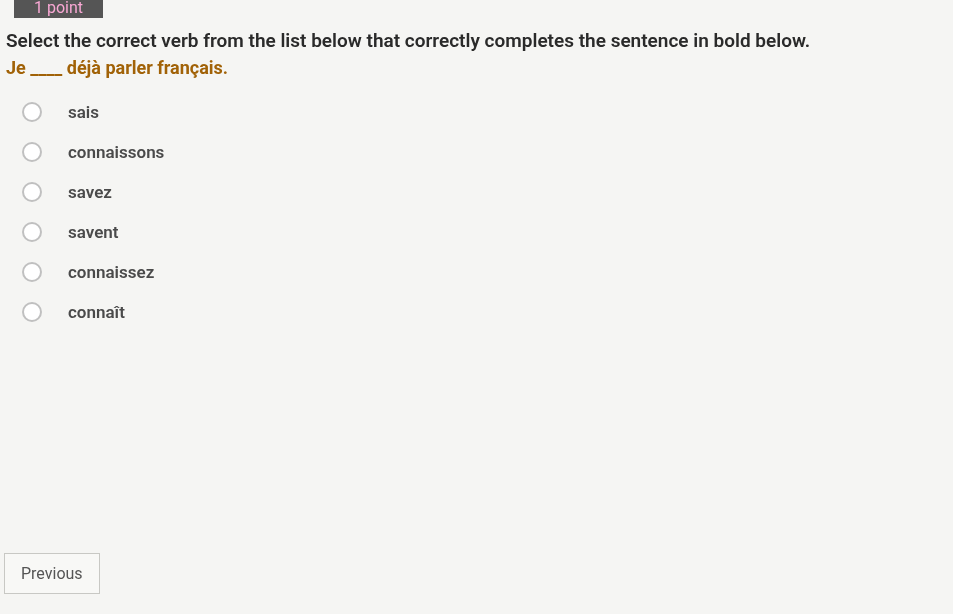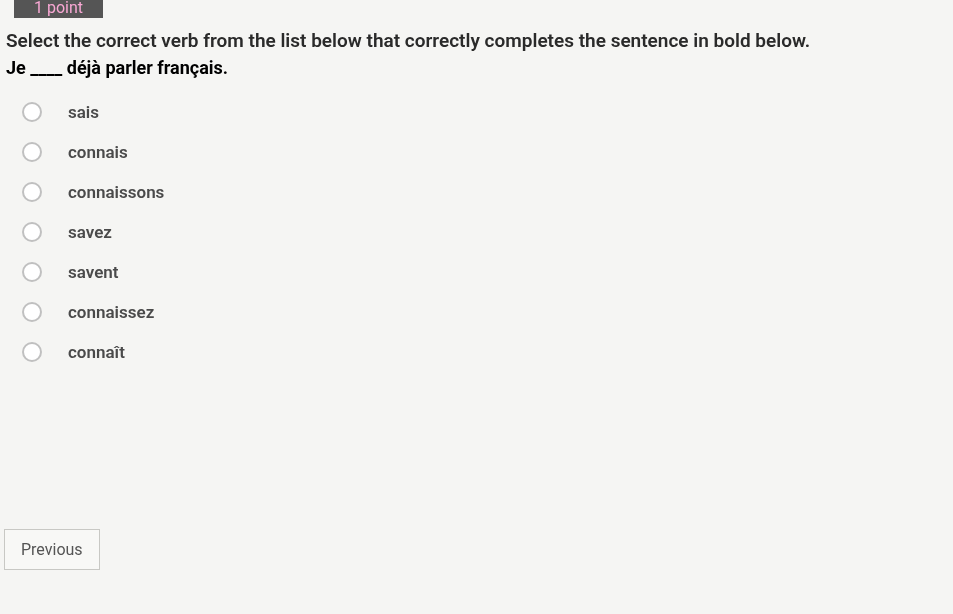--- a/index.html
+++ b/index.html
@@ -29,21 +29,21 @@
     .question-text {
       font-size: 19px;
       font-weight: 600;
       color: #2a2a2a;
       padding: 8px 6px 2px 6px;
       line-height: 1.4;
     }
     .question-sentence {
       font-size: 18px;
       font-weight: 700;
-      color: #000000;
+      color: #a16207;
       padding: 0 6px 14px 6px;
     }
     .options {
       padding-left: 22px;
     }
     .option {
       display: flex;
       padding: 10px 0;
       cursor: pointer;
     }
@@ -56,21 +56,21 @@
       flex-shrink: 0;
       margin-right: 26px;
     }
     .option-label {
       font-size: 17px;
       font-weight: 600;
       color: #4a4a4a;
     }
     .footer {
       position: absolute;
-      bottom: 44px;
+      bottom: 20px;
       left: 4px;
     }
     .prev-button {
       background: #f8f8f6;
       border: 1px solid #c8c8c4;
       color: #555;
       font-size: 16px;
       padding: 10px 16px;
       cursor: pointer;
       font-family: inherit;
@@ -83,24 +83,20 @@
 
 <div class="points-badge">1 point</div>
 
 <div class="question-text">Select the correct verb from the list below that correctly completes the sentence in bold below.</div>
 <div class="question-sentence">Je ____ déjà parler français.</div>
 
 <div class="options">
   <div class="option">
     <span class="radio"></span>
     <span class="option-label">sais</span>
-  </div>
-  <div class="option">
-    <span class="radio"></span>
-    <span class="option-label">connais</span>
   </div>
   <div class="option">
     <span class="radio"></span>
     <span class="option-label">connaissons</span>
   </div>
   <div class="option">
     <span class="radio"></span>
     <span class="option-label">savez</span>
   </div>
   <div class="option">

